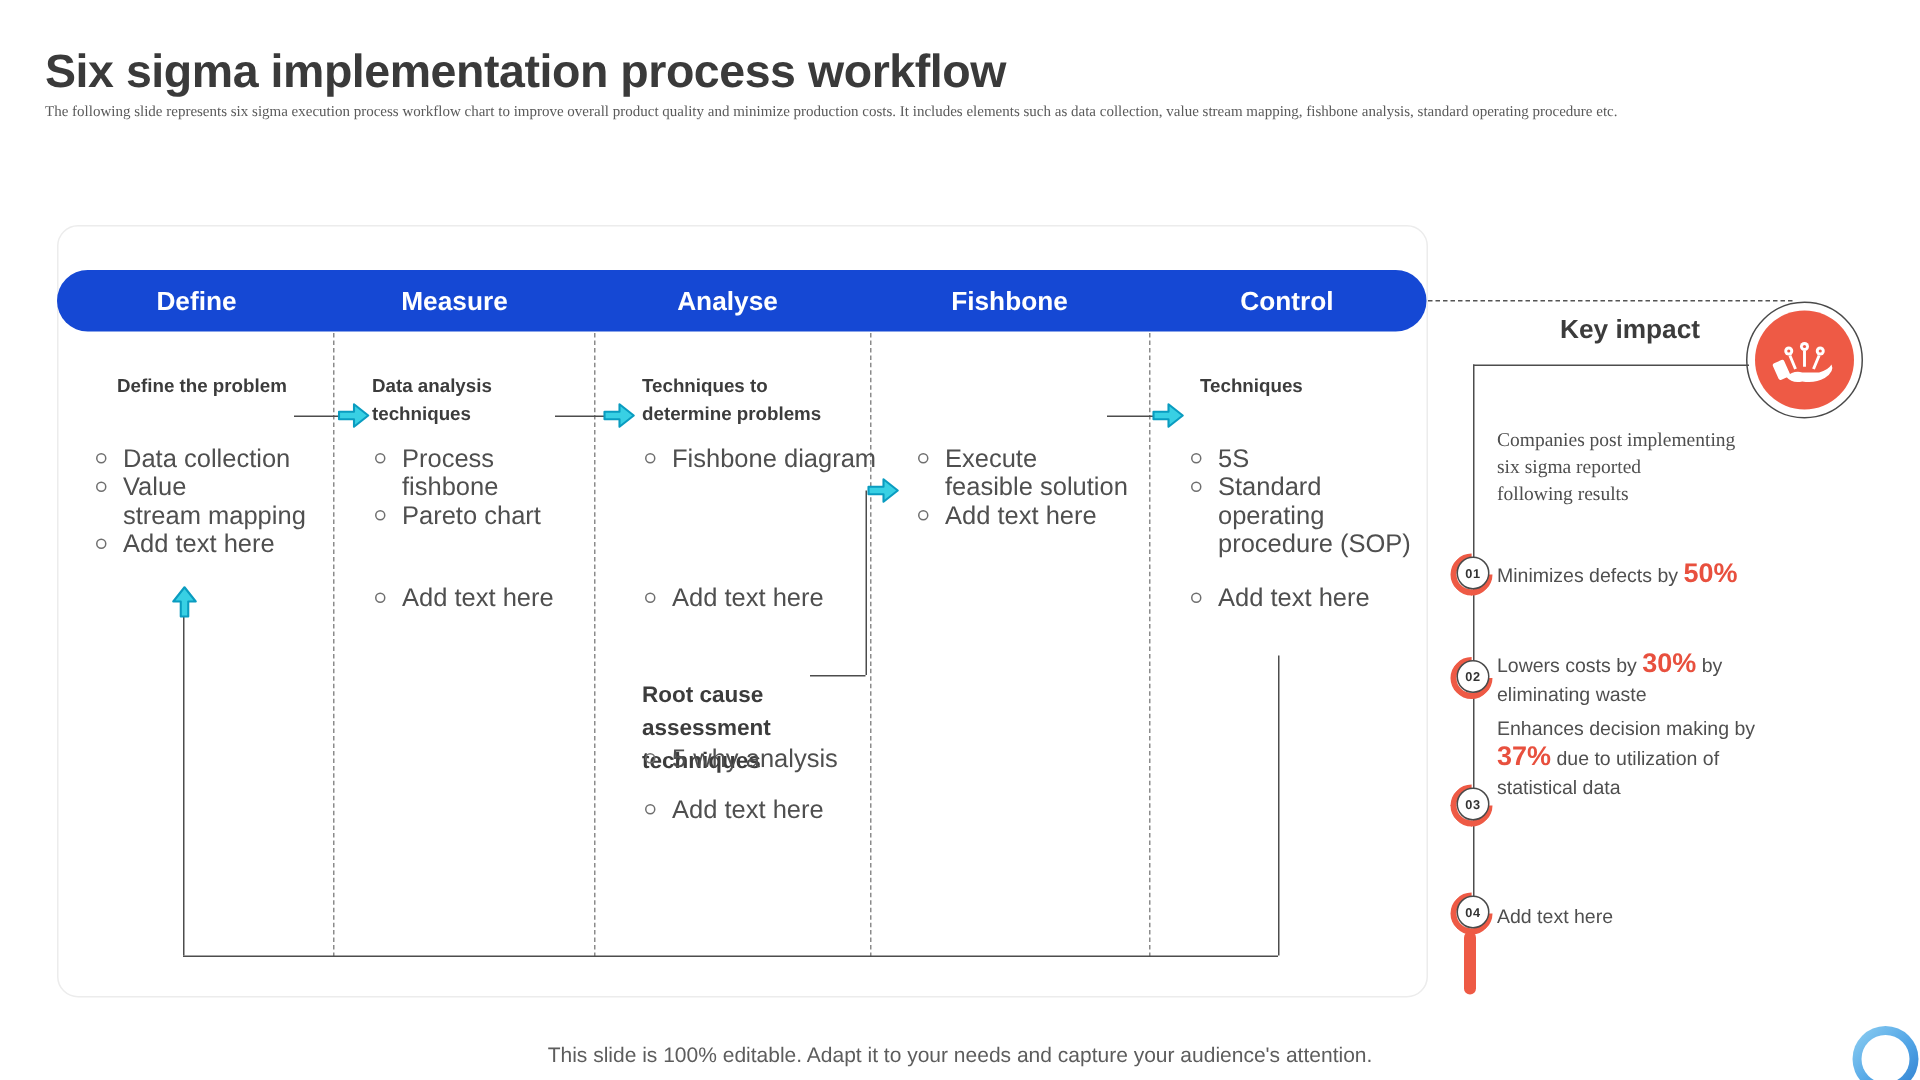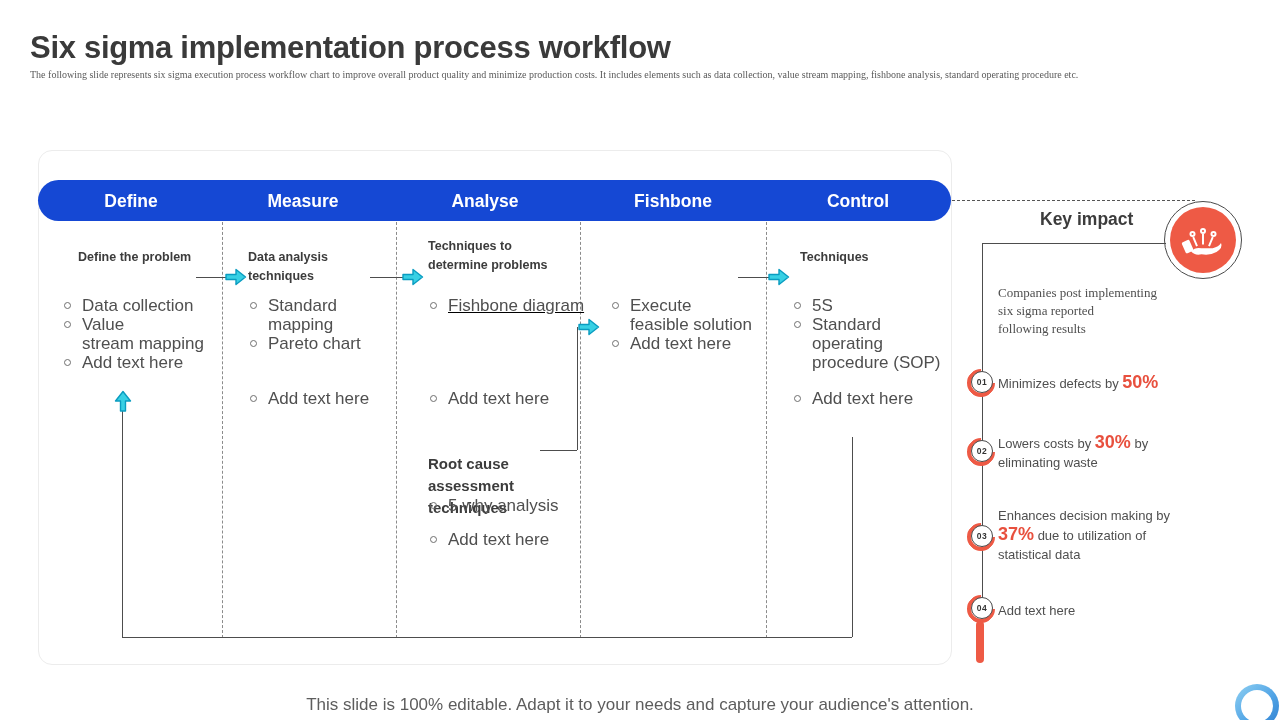--- a/index.html
+++ b/index.html
@@ -49,21 +49,21 @@
   .ki-item-text { font-size:13px; line-height:19px; color:#4f4f4f; }
   .ki-big { font-size:18px; font-weight:700; color:#e8503e;margin-top:44px; }
   .badge-arc { position:absolute; width:28px; height:28px; border-radius:50%;
                border:4px solid #ee5a45; border-top-color:transparent; transform:rotate(45deg); }
   .badge-circle { position:absolute; width:22px; height:22px; border-radius:50%; background:#fff;
                   border:1.4px solid #4a4a4a; display:flex; align-items:center; justify-content:center;
                   font-size:8.5px; font-weight:700; color:#333; letter-spacing:0.5px; }
   #ki-tail { left:976px; top:621px; width:8px; height:42px; border-radius:4px; background:#ee5a45; }
 
   
-  #footer { left:0; top:695px; width:1280px; text-align:center; font-size:17px; color:#5d5d5d; }
+  #footer { left:0; top:695px; width:1280px; text-align:center; font-size:14px; color:#5d5d5d; }
   #corner-ring-outer { left:1235px; top:684px; width:44px; height:44px; border-radius:50%;
                        background:linear-gradient(135deg,#8fd0f2 0%,#52a5e6 55%,#2f7fd0 100%); }
   #corner-ring-inner { left:1241px; top:690px; width:32px; height:32px; border-radius:50%; background:#fff; }
 </style>
 </head>
 <body>
 
 <svg width="0" height="0" style="position:absolute">
   <defs>
     <g id="block-arrow">
@@ -107,35 +107,35 @@
         <span class="marker"></span>
         <span class="btext">Add text here</span>
       </div>
   </div>
 
   <div class="abs col-header" style="left:248px; top:248px;">Data analysis
 techniques</div>
   <div class="abs bullets" style="left:248px; top:296px; width:150px;">
     <div class="bullet-row">
         <span class="marker"></span>
-        <span class="btext">Standard mapping</span>
+        <span class="btext">Process fishbone</span>
       </div>
     <div class="bullet-row">
         <span class="marker"></span>
         <span class="btext">Pareto chart</span>
       </div>
   </div>
   <div class="abs bullet-row" style="left:248px; top:389px;">
       <span class="marker"></span>
       <span class="btext">Add text here</span>
     </div>
 
-  <div class="abs col-header" style="left:428px; top:237px;">Techniques to
+  <div class="abs col-header" style="left:428px; top:248px;">Techniques to
 determine problems</div>
-  <div class="abs bullets" style="left:428px; top:296px; width:160px;text-decoration:underline;">
+  <div class="abs bullets" style="left:428px; top:296px; width:160px;">
     <div class="bullet-row">
         <span class="marker"></span>
         <span class="btext">Fishbone diagram</span>
       </div>
   </div>
   <div class="abs bullet-row" style="left:428px; top:389px;">
       <span class="marker"></span>
       <span class="btext">Add text here</span>
     </div>
   <div class="abs sub-header" style="left:428px; top:417px;margin-top:36px;">Root cause
@@ -246,21 +246,21 @@
   </div>
 
   <div class="abs badge-arc" style="left:967px; top:438px;"></div>
   <div class="abs badge-circle" style="left:971px; top:440px;">02</div>
   <div class="abs ki-item-text" style="left:998px; top:433px; width:185px;">
     <span>Lowers costs by </span><span class="ki-big">30%</span><span> by eliminating waste</span>
   </div>
 
   <div class="abs badge-arc" style="left:967px; top:523px;"></div>
   <div class="abs badge-circle" style="left:971px; top:525px;">03</div>
-  <div class="abs ki-item-text" style="left:998px; top:506px; width:205px;">
+  <div class="abs ki-item-text" style="left:998px; top:476px; width:205px;">
     <span>Enhances decision making by </span><span class="ki-big">37%</span><span> due to utilization of statistical data</span>
   </div>
 
   <div class="abs badge-arc" style="left:967px; top:595px;"></div>
   <div class="abs badge-circle" style="left:971px; top:597px;">04</div>
   <div class="abs ki-item-text" style="left:998px; top:600px; width:200px;">
     <span>Add text here</span><span class="ki-big"></span><span></span>
   </div>
 
   <div class="abs" id="ki-tail"></div>

